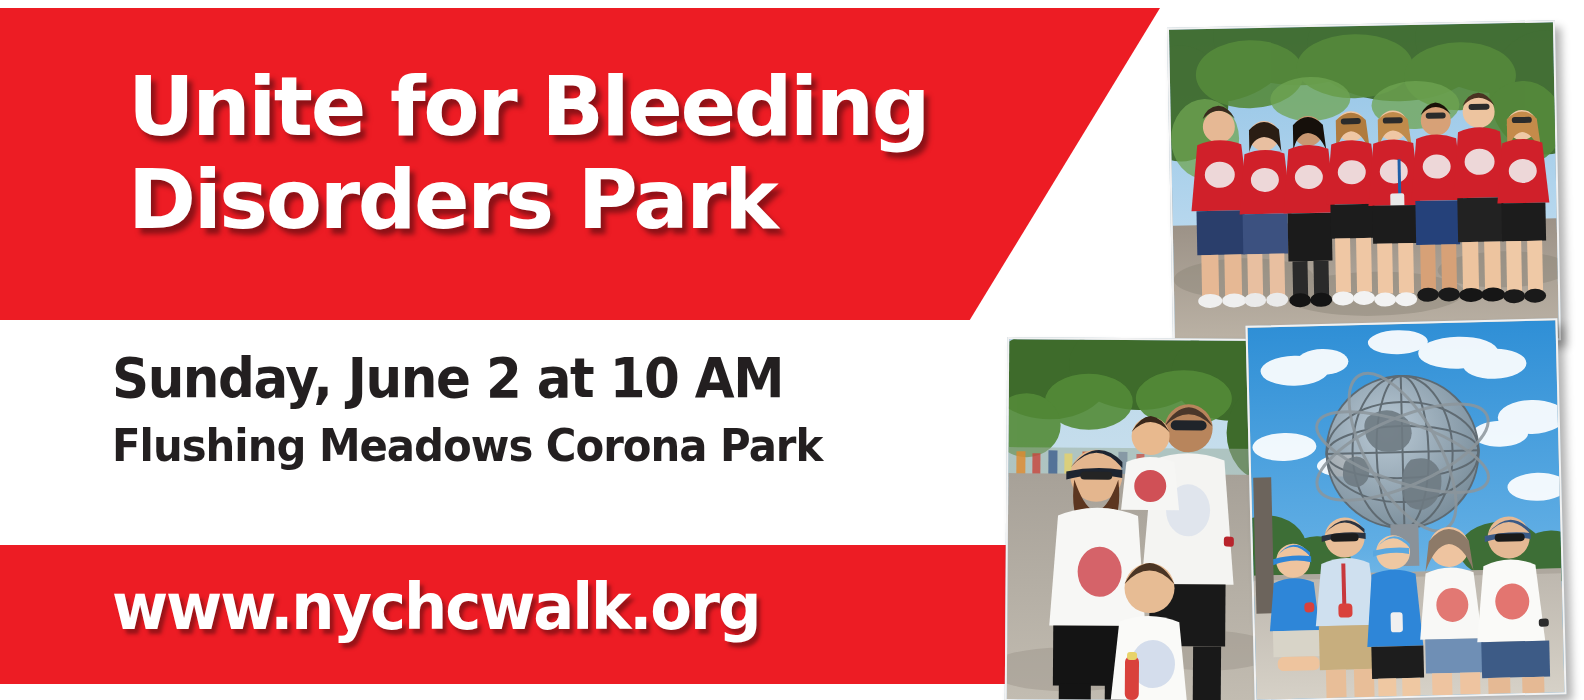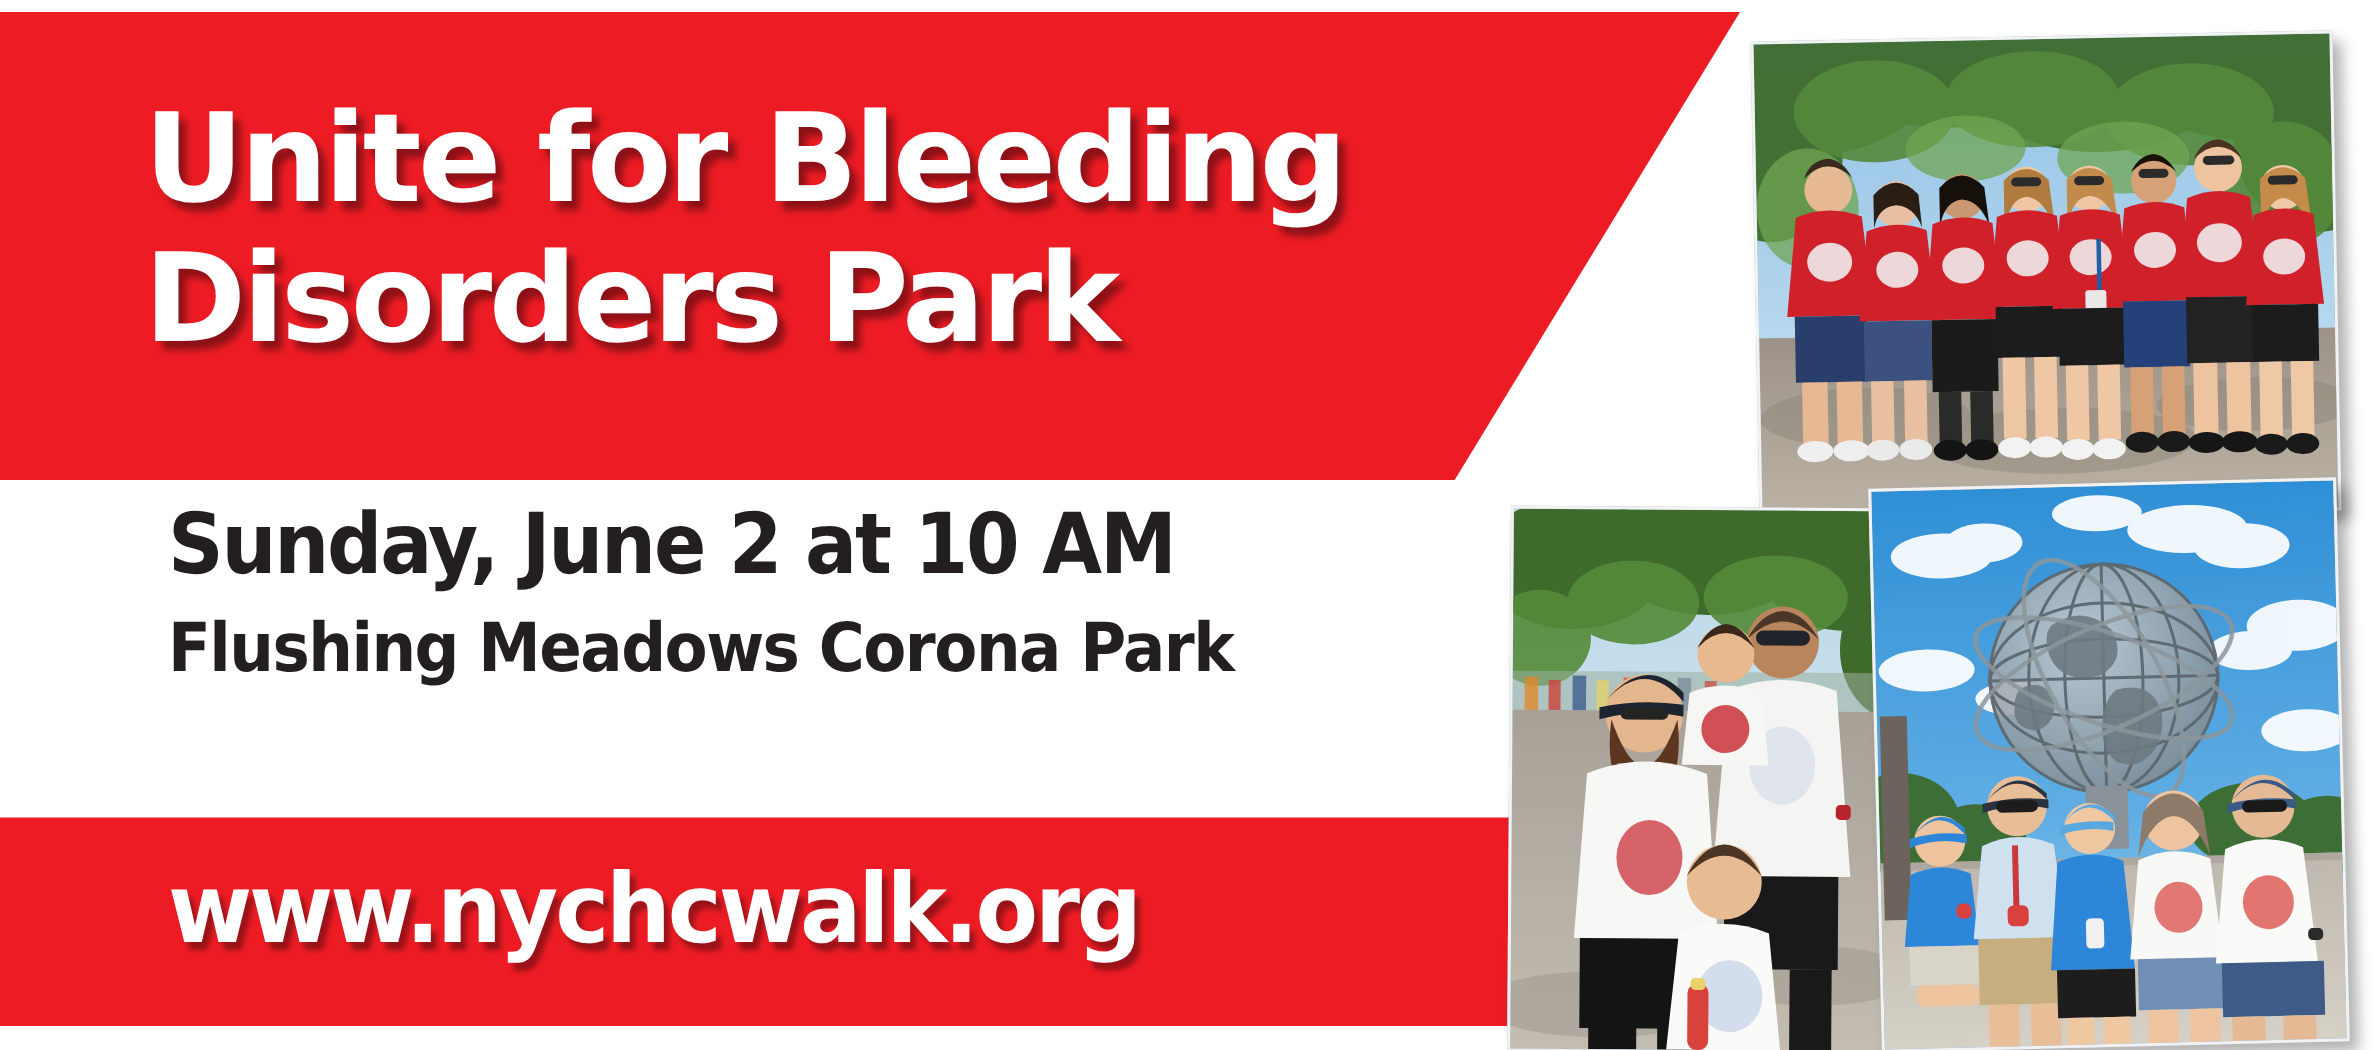--- a/index.html
+++ b/index.html
@@ -27,41 +27,41 @@
     width: 1160px;
     height: 312px;
     background: #ED1C24;
     -webkit-clip-path: polygon(0 0, 100% 0, 83.6% 100%, 0 100%);
     clip-path: polygon(0 0, 100% 0, 83.6% 100%, 0 100%);
     z-index: 2;
   }
 
   .title-wrap {
     position: absolute;
-    left: 96px;
+    left: 128px;
     top: 60px;
     z-index: 4;
     width: 920px;
   }
   .title-line {
     font-family: "DejaVu Sans", sans-serif;
     font-weight: bold;
     color: #ffffff;
     font-size: 82px;
     line-height: 93px;
     letter-spacing: -2.4px;
     white-space: nowrap;
     text-shadow: 5px 6px 5px rgba(60,10,12,0.55);
   }
 
   
   .mid-wrap {
     position: absolute;
     left: 112px;
-    top: 332px;
+    top: 346px;
     z-index: 3;
   }
   .date-line {
     font-family: "DejaVu Sans", sans-serif;
     font-weight: bold;
     color: #231F20;
     font-size: 56px;
     line-height: 64px;
     letter-spacing: -1.6px;
     white-space: nowrap;

